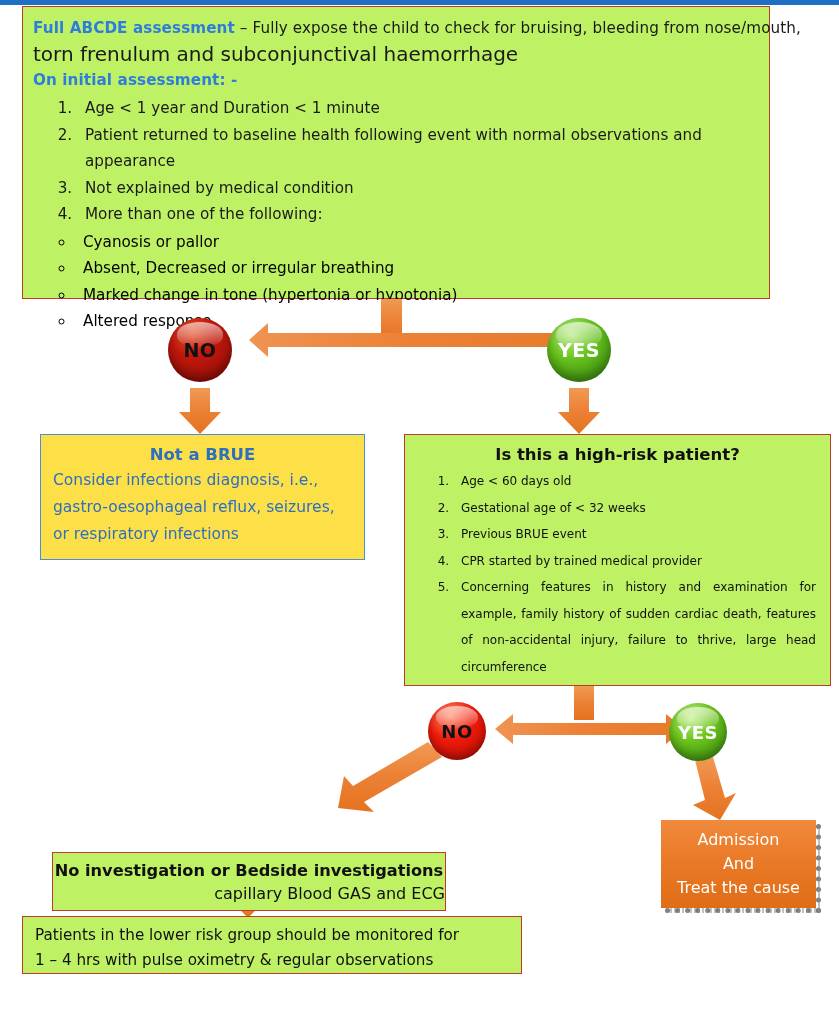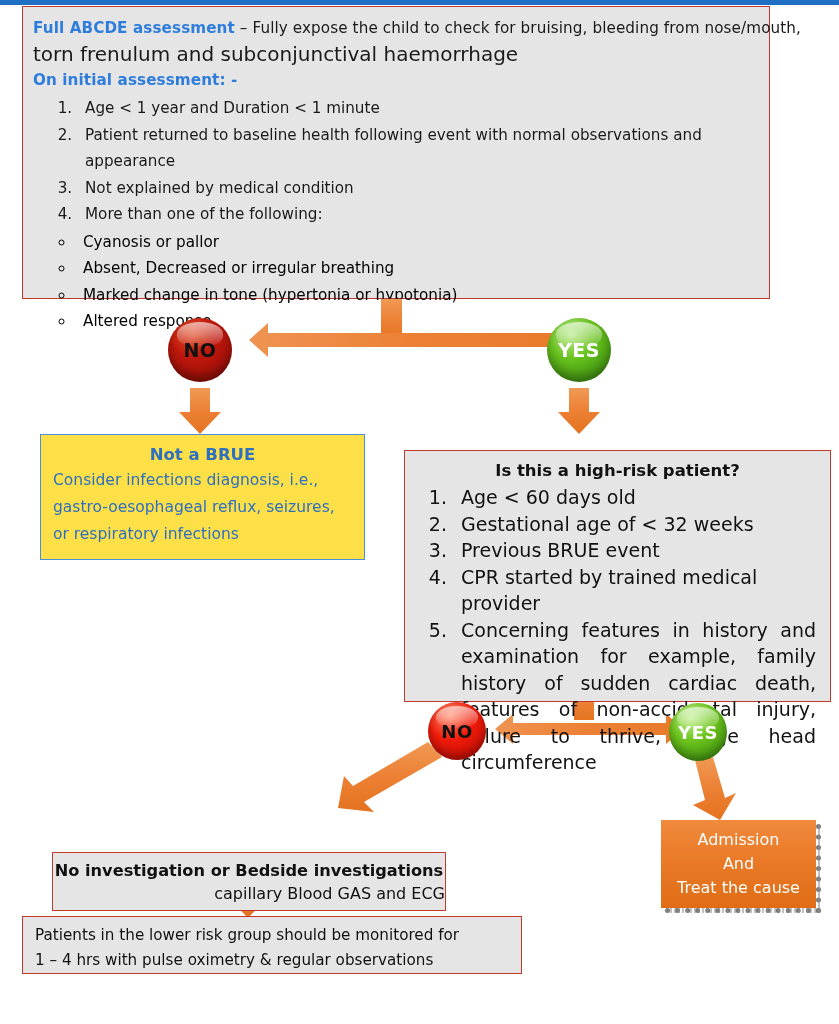--- a/index.html
+++ b/index.html
@@ -10,21 +10,21 @@
     position:relative;overflow:hidden;
   }
   .page{position:absolute;inset:0;}
 
   
   .top-rule{position:absolute;left:0;top:0;width:839px;height:5px;background:#1f6fc4;}
 
   
   .pink-box{
     position:absolute;
-    background:#e5e5e5;
+    background:#bef264;
     border:1.5px solid #c0392b;
     box-sizing:border-box;
   }
 
   
   #box-assessment{left:22px;top:6px;width:748px;height:293px;padding:8px 10px 0 10px;}
   .b1-line{
     font-size:15.2px;color:#1a1a1a;line-height:26px;
     letter-spacing:.1px;white-space:nowrap;
   }
@@ -83,25 +83,25 @@
     padding:8px 12px 0 12px;
   }
   #box-not-brue .title{
     text-align:center;color:#2e6fc0;font-weight:bold;font-size:16.5px;line-height:24px;
   }
   #box-not-brue .body{
     color:#2e6fc0;font-size:15.5px;line-height:27px;text-align:justify;
   }
 
   
-  #box-high-risk{left:404px;top:450px;width:427px;height:252px;padding:6px 8px 0 8px;}
+  #box-high-risk{left:404px;top:434px;width:427px;height:252px;padding:6px 8px 0 8px;}
   #box-high-risk .title{
     text-align:center;font-weight:bold;font-size:16.5px;color:#111;line-height:27px;
   }
-  ol.hr-list{margin:0;padding-left:40px;font-size:19px;line-height:26.5px;color:#111;}
+  ol.hr-list{margin:0;padding-left:40px;font-size:12px;line-height:26.5px;color:#111;}
   ol.hr-list > li{padding-left:8px;}
   ol.hr-list > li.wrap{text-align:justify;padding-right:6px;}
 
   
   #box-no-investigation{left:52px;top:808px;width:394px;height:59px;padding-top:6px;margin-top:44px;}
   #box-no-investigation .l1{text-align:center;font-weight:bold;font-size:16.2px;color:#111;line-height:24px;}
   #box-no-investigation .l2{text-align:right;font-size:16px;color:#111;line-height:22px;}
 
   #box-monitor{left:22px;top:916px;width:500px;height:58px;padding:6px 10px 0 12px;}
   #box-monitor .ln{font-size:15.2px;color:#111;line-height:25px;}

